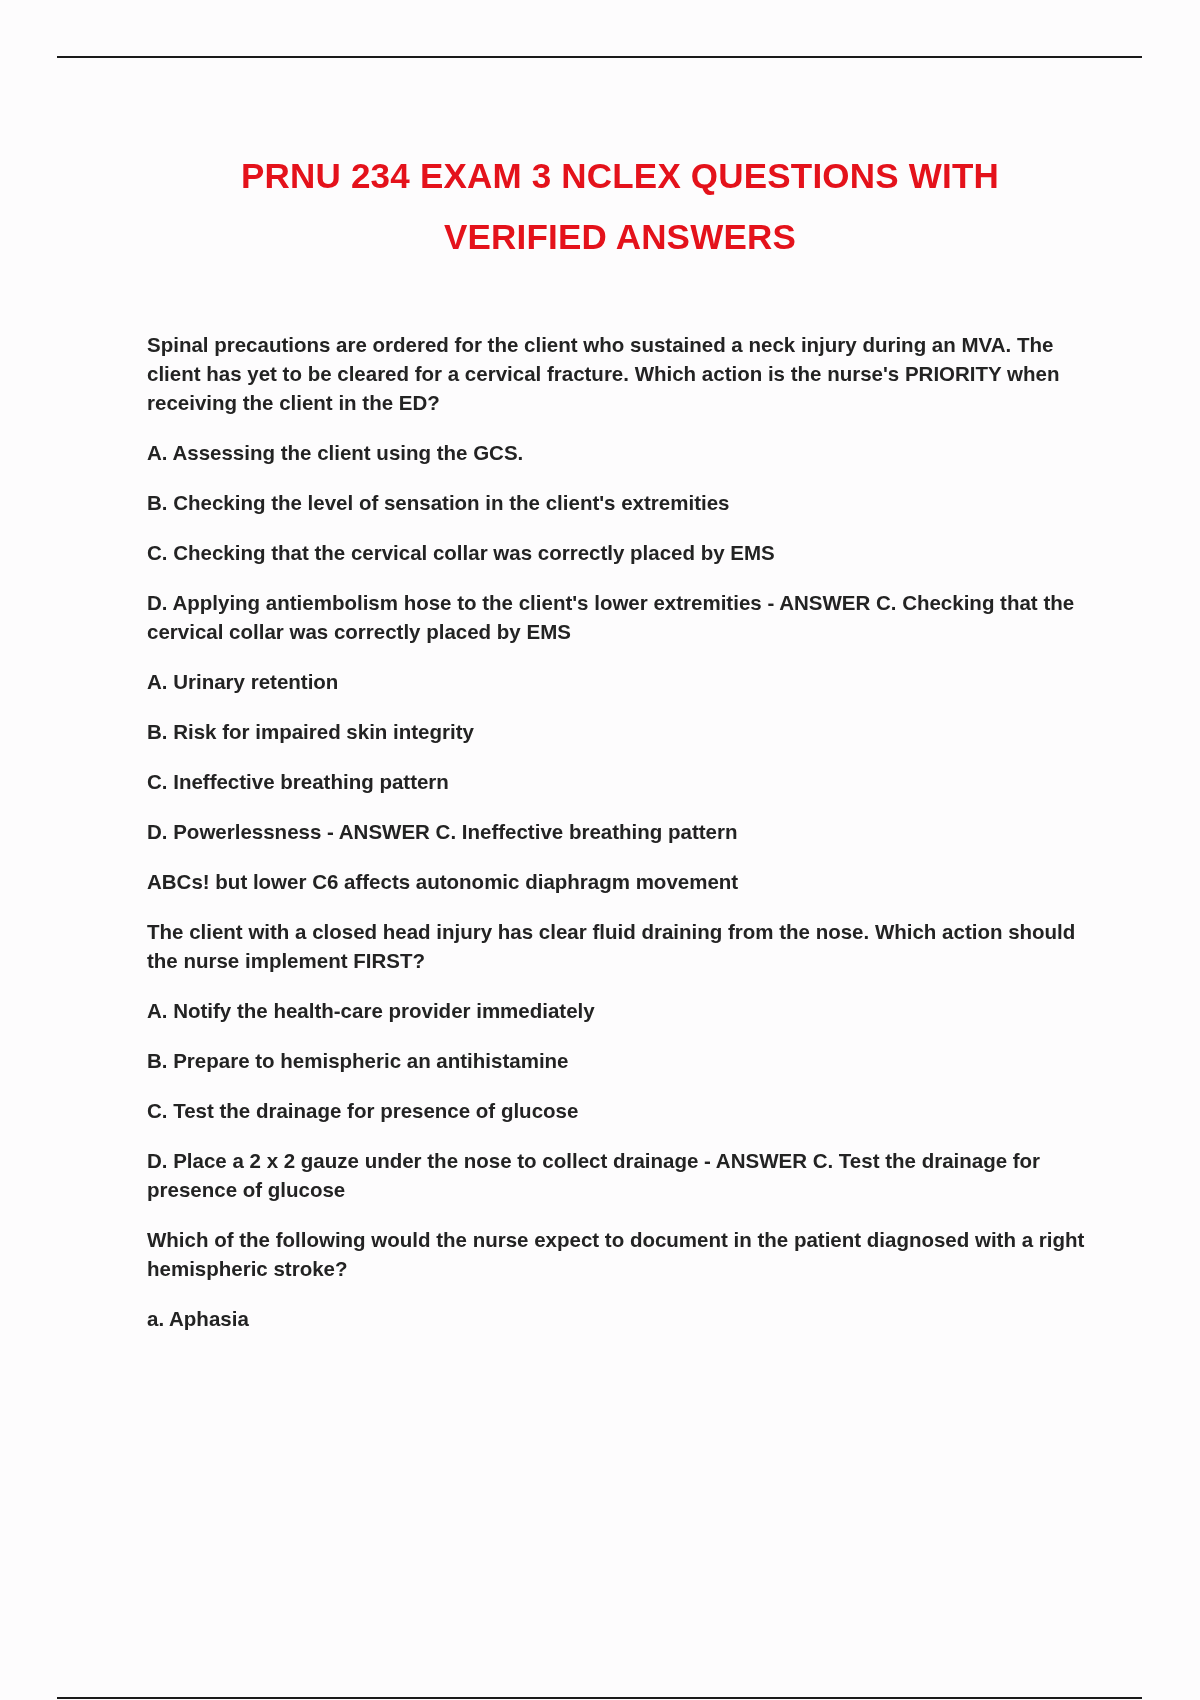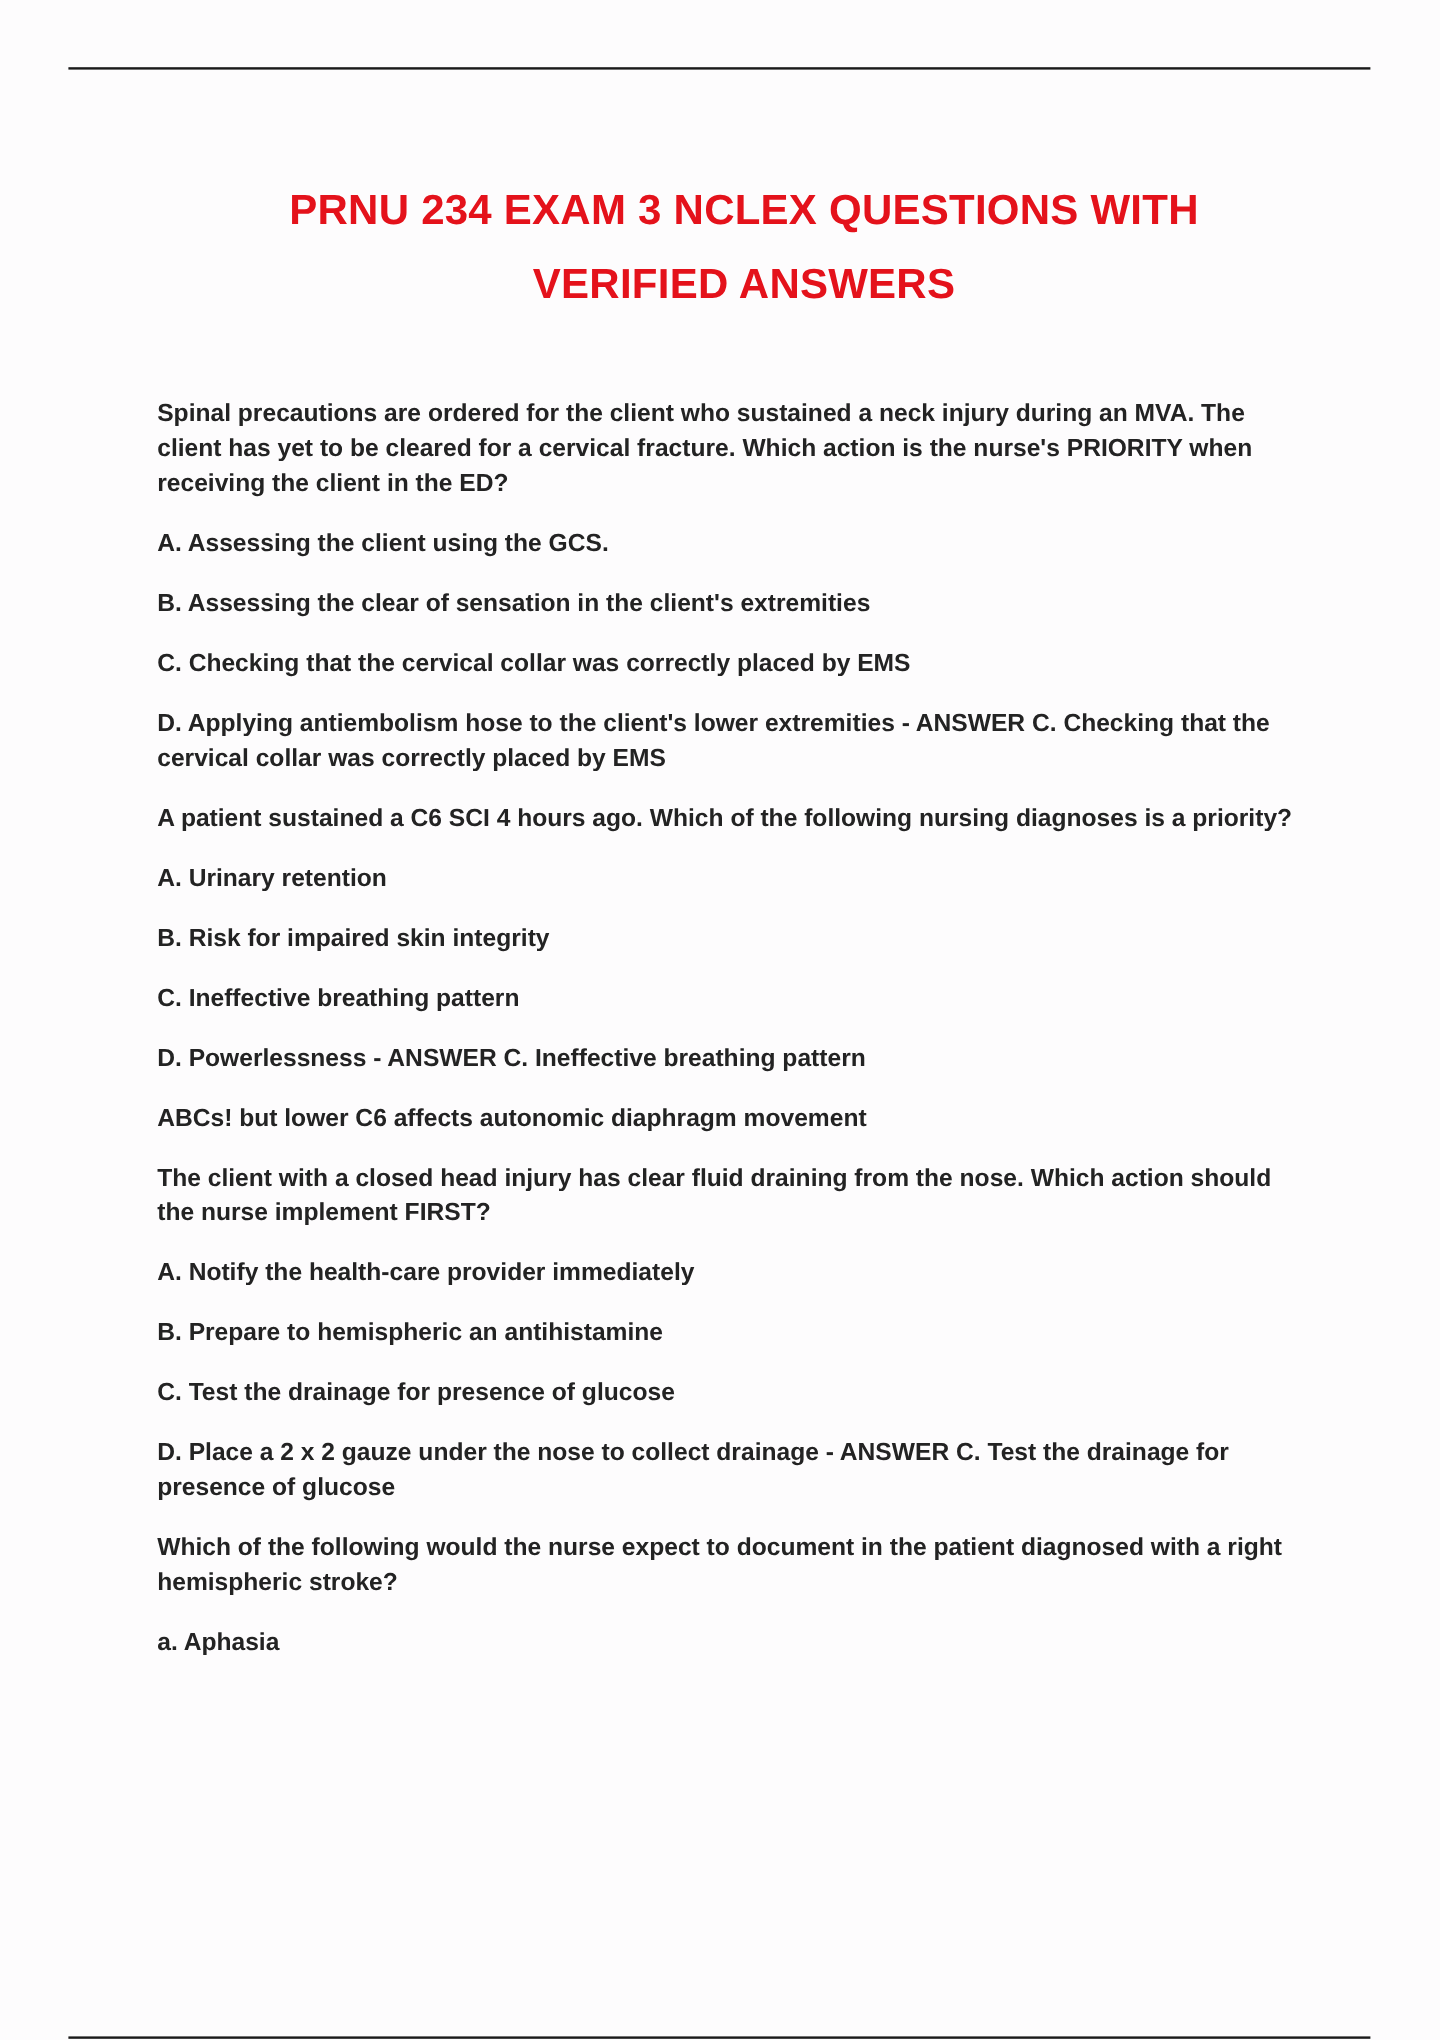--- a/index.html
+++ b/index.html
@@ -12,42 +12,41 @@
   .rule { position: absolute; left: 57px; width: 1085px; height: 2px; background: #1a1a1a; }
   .rule.top { top: 56px; }
   .rule.bottom { top: 1697px; }
   .title {
     position: absolute; left: 0; top: 145px; width: 1240px; text-align: center;
     color: #e4121b; font-weight: bold; font-size: 35px; line-height: 61px;
     letter-spacing: 0.2px;
   }
   .title span { text-decoration-color: #9a1a1a; text-underline-offset: 6px; text-decoration-thickness: 2px; }
   .content {
-    position: absolute; left: 131px; top: 330px; width: 960px;
+    position: absolute; left: 147px; top: 330px; width: 960px;
     font-size: 20.5px; font-weight: bold; line-height: 29px; color: #232323;
   }
   .content p { margin: 0 0 21px 0; }
 </style>
 </head>
 <body>
 
 <div class="rule top"></div>
 
 <div class="title">
   <span>PRNU 234 EXAM 3 NCLEX QUESTIONS WITH</span><br>
   <span>VERIFIED ANSWERS</span>
 </div>
 
 <div class="content">
   <p>Spinal precautions are ordered for the client who sustained a neck injury during an MVA. The client has yet to be cleared for a cervical fracture. Which action is the nurse's PRIORITY when receiving the client in the ED?</p>
   <p>A. Assessing the client using the GCS.</p>
-  <p>B. Assessing the clear of sensation in the client's extremities</p>
+  <p>B. Checking the level of sensation in the client's extremities</p>
   <p>C. Checking that the cervical collar was correctly placed by EMS</p>
   <p>D. Applying antiembolism hose to the client's lower extremities - ANSWER C. Checking that the cervical collar was correctly placed by EMS</p>
-  <p>A patient sustained a C6 SCI 4 hours ago. Which of the following nursing diagnoses is a priority?</p>
   <p>A. Urinary retention</p>
   <p>B. Risk for impaired skin integrity</p>
   <p>C. Ineffective breathing pattern</p>
   <p>D. Powerlessness - ANSWER C. Ineffective breathing pattern</p>
   <p>ABCs! but lower C6 affects autonomic diaphragm movement</p>
   <p>The client with a closed head injury has clear fluid draining from the nose. Which action should the nurse implement FIRST?</p>
   <p>A. Notify the health-care provider immediately</p>
   <p>B. Prepare to hemispheric an antihistamine</p>
   <p>C. Test the drainage for presence of glucose</p>
   <p>D. Place a 2 x 2 gauze under the nose to collect drainage - ANSWER C. Test the drainage for presence of glucose</p>

